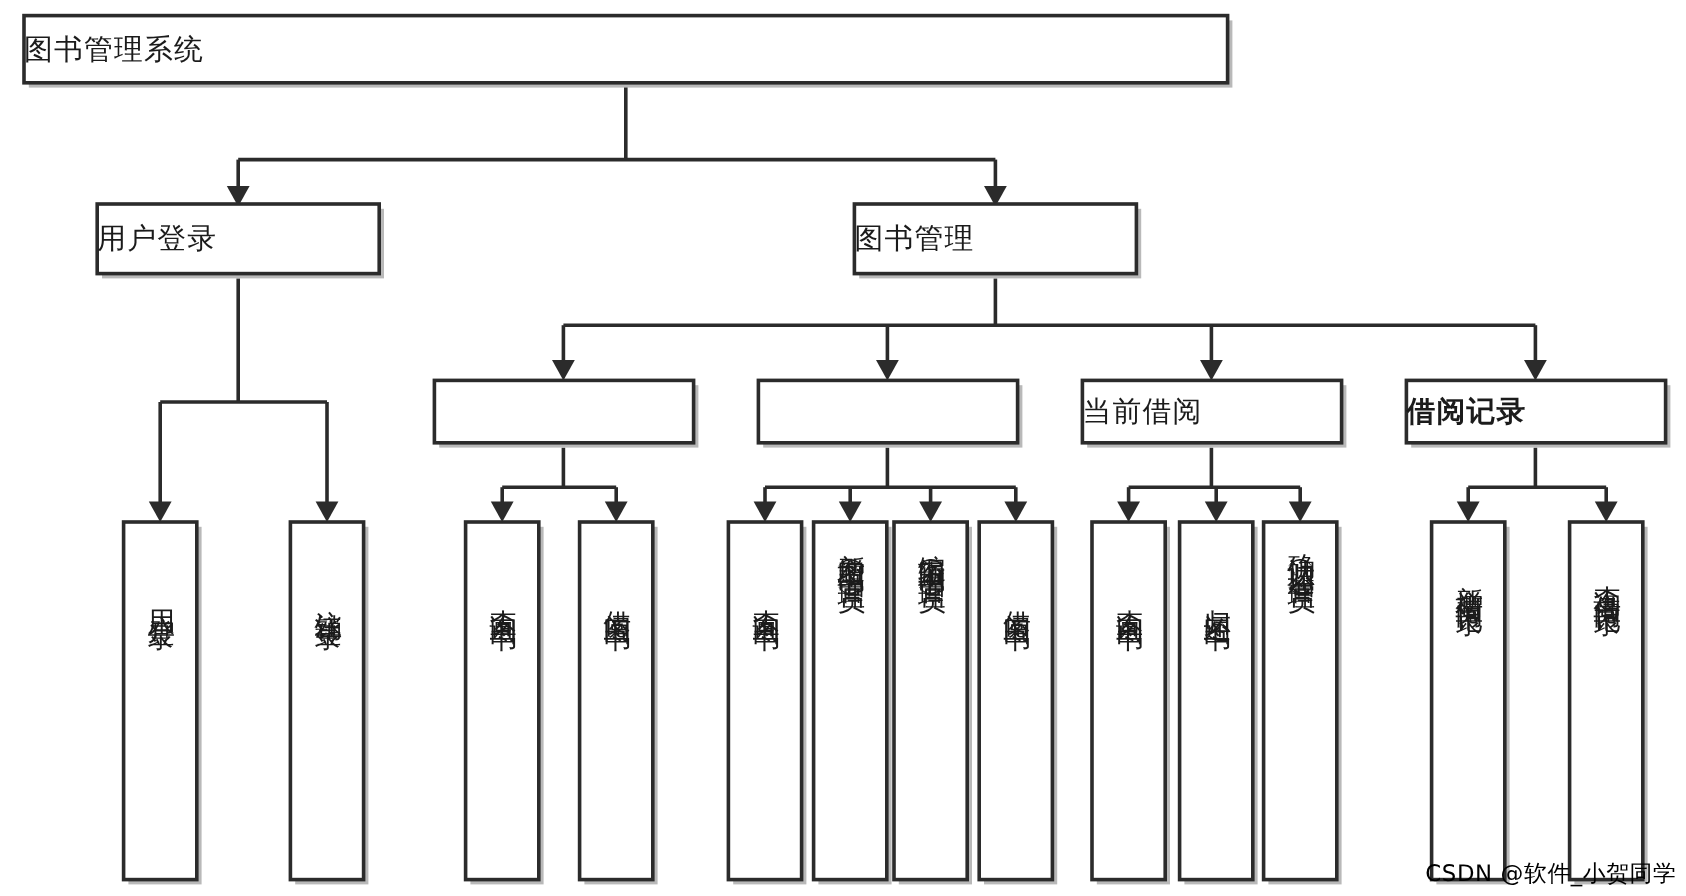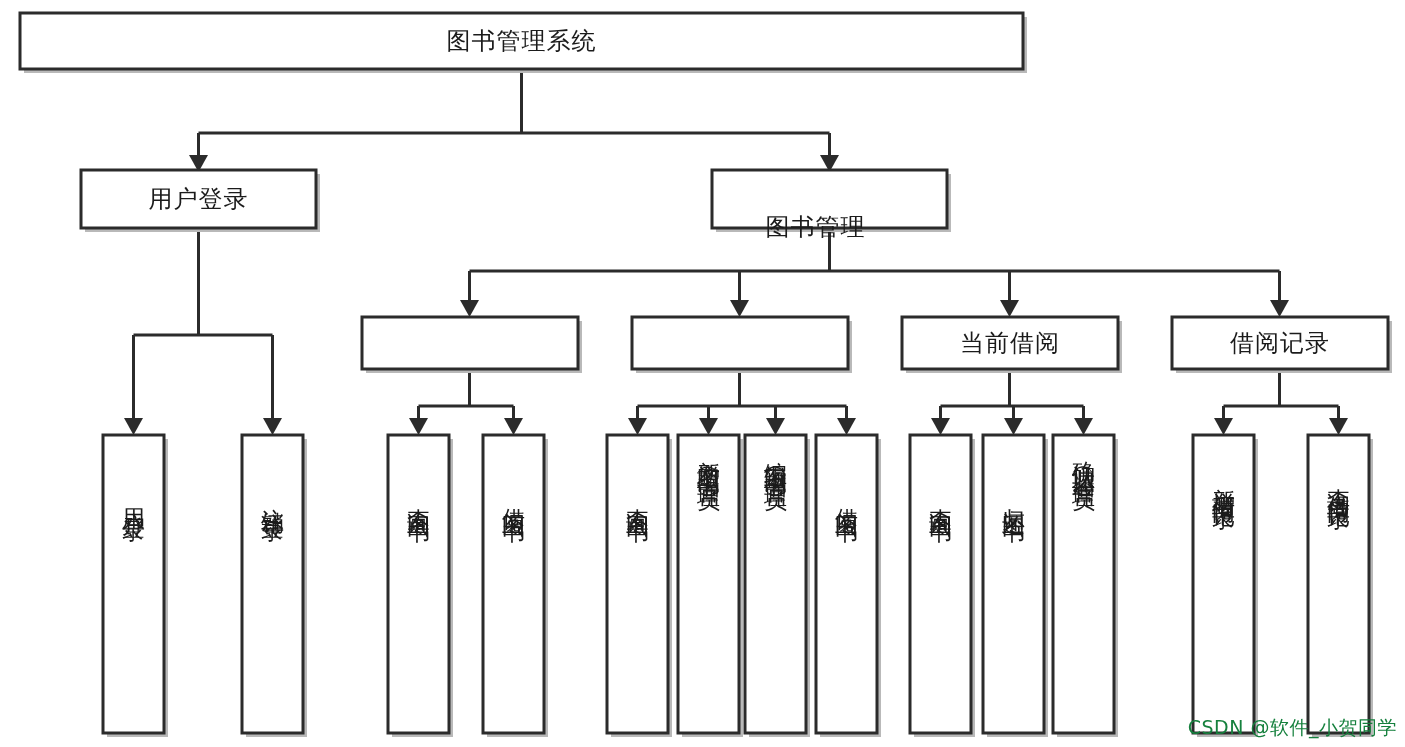--- a/index.html
+++ b/index.html
@@ -57,37 +57,37 @@
     font-size: 23px;
     line-height: 1;
     letter-spacing: 4px;
     color: #1b1b1b;
     white-space: nowrap;
   }
   .hlabel-wrap {
     position: absolute;
     display: flex;
     align-items: center;
-    justify-content: center;
+    justify-content: flex-start;
     pointer-events: none;
   }
   .hlabel-text {
     font-family: "DejaVu Sans", "Liberation Sans", sans-serif;
     font-size: 24px;
     color: #1b1b1b;
     white-space: nowrap;
     letter-spacing: 1px;
   }
   #watermark {
     position: absolute;
     right: 8px;
     bottom: 6px;
     font-family: "DejaVu Sans", "Liberation Sans", sans-serif;
     font-size: 19px;
-    color: #15803d;
+    color: #000000;
     white-space: nowrap;
     letter-spacing: 0.5px;
   }
 </style>
 </head>
 <body>
 
 <div id="diagram-root">
 
   <svg class="diagram" viewBox="0 0 1405 747" xmlns="http://www.w3.org/2000/svg">
@@ -219,31 +219,31 @@
   </svg>
 
   <div class="hlabel-wrap" style="left:20px; top:13px; width:1003px; height:56px;">
     <span class="hlabel-text">图书管理系统</span>
   </div>
 
   <div class="hlabel-wrap" style="left:81px; top:170px; width:235px; height:58px;">
     <span class="hlabel-text">用户登录</span>
   </div>
 
-  <div class="hlabel-wrap" style="left:712px; top:170px; width:207px; height:58px;margin-top:28px;">
+  <div class="hlabel-wrap" style="left:712px; top:170px; width:207px; height:58px;">
     <span class="hlabel-text">图书管理</span>
   </div>
 
 
 
   <div class="hlabel-wrap" style="left:902px; top:317px; width:216px; height:52px;">
     <span class="hlabel-text">当前借阅</span>
   </div>
 
-  <div class="hlabel-wrap" style="left:1172px; top:317px; width:216px; height:52px;">
+  <div class="hlabel-wrap" style="left:1172px; top:317px; width:216px; height:52px;font-weight:bold;">
     <span class="hlabel-text">借阅记录</span>
   </div>
 
   <div class="vlabel-wrap" style="left:103px; top:435px; width:61px; height:298px; padding-top:55px;">
     <span class="vlabel-text">用户登录</span>
   </div>
 
   <div class="vlabel-wrap" style="left:242px; top:435px; width:61px; height:298px; padding-top:55px;">
     <span class="vlabel-text">注销登录</span>
   </div>

